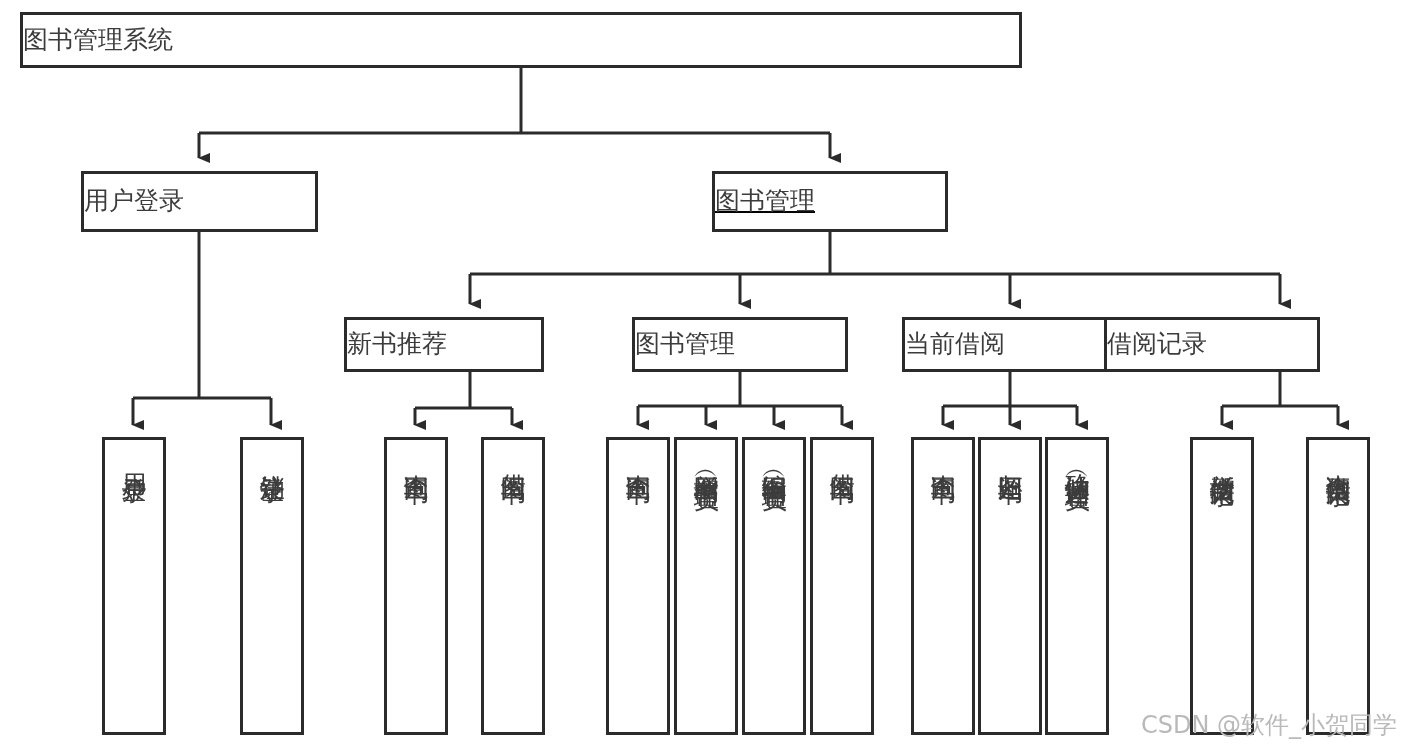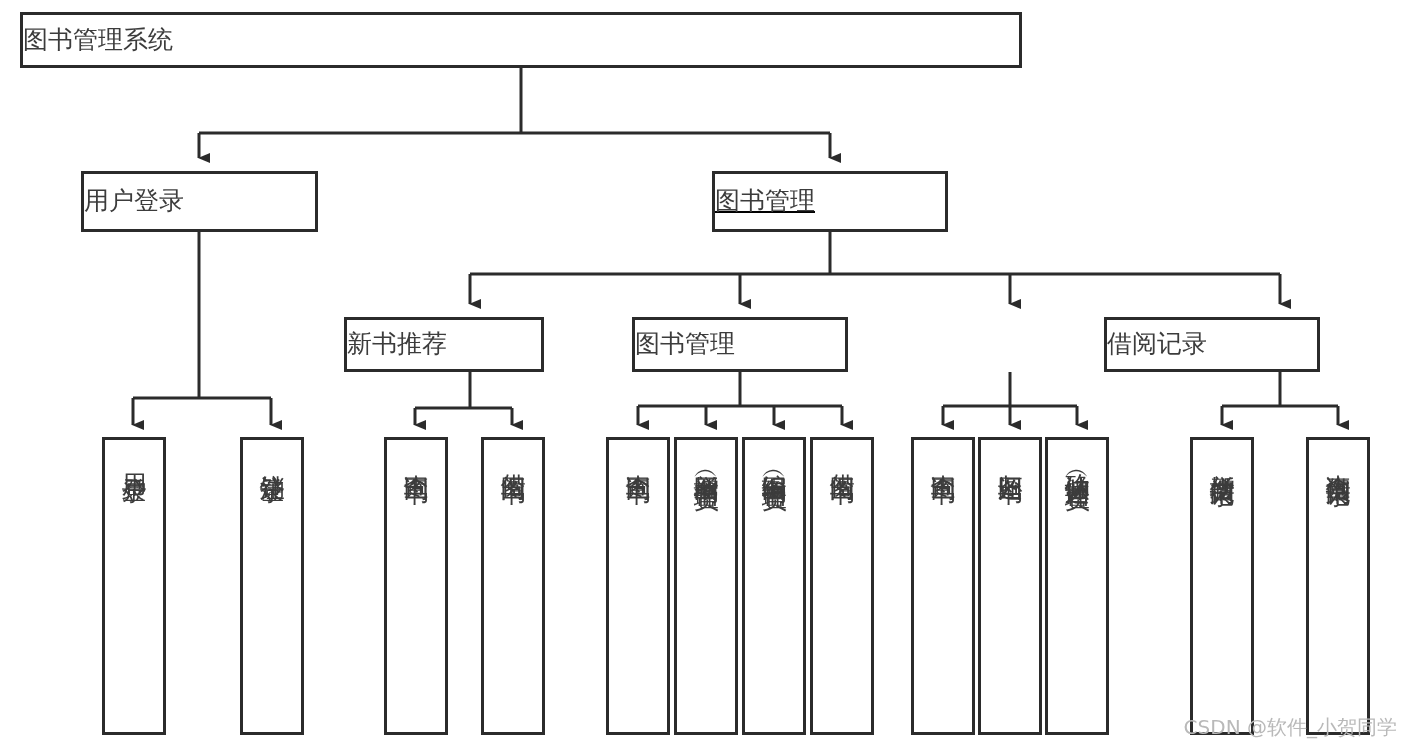--- a/index.html
+++ b/index.html
@@ -59,21 +59,21 @@
     width: 1405px;
     height: 747px;
     z-index: 1;
     pointer-events: none;
   }
   
   #watermark {
     position: absolute;
     right: 8px;
     bottom: 6px;
-    font-size: 20px;
+    font-size: 24px;
     color: #b9b9b9;
     z-index: 5;
     white-space: nowrap;
     font-family: "DejaVu Sans", "Liberation Sans", sans-serif;
   }
 </style>
 </head>
 <body>
 
 <div id="canvas">
@@ -139,20 +139,23 @@
   <div class="node" style="left:712px; top:171px; width:236px; height:61px;text-decoration:underline;">
     <span class="label">图书管理</span>
   </div>
 
   <div class="node" style="left:344px; top:317px; width:200px; height:55px;">
     <span class="label">新书推荐</span>
   </div>
   <div class="node" style="left:632px; top:317px; width:216px; height:55px;">
     <span class="label">图书管理</span>
   </div>
+  <div class="node" style="left:902px; top:317px; width:216px; height:55px;">
+    <span class="label">当前借阅</span>
+  </div>
   <div class="node" style="left:1104px; top:317px; width:216px; height:55px;">
     <span class="label">借阅记录</span>
   </div>
 
   <div class="node leaf" style="left:102px; top:437px; width:64px; height:298px;">
     <span class="label">用户登录</span>
   </div>
   <div class="node leaf" style="left:240px; top:437px; width:64px; height:298px;">
     <span class="label">注销登录</span>
   </div>

